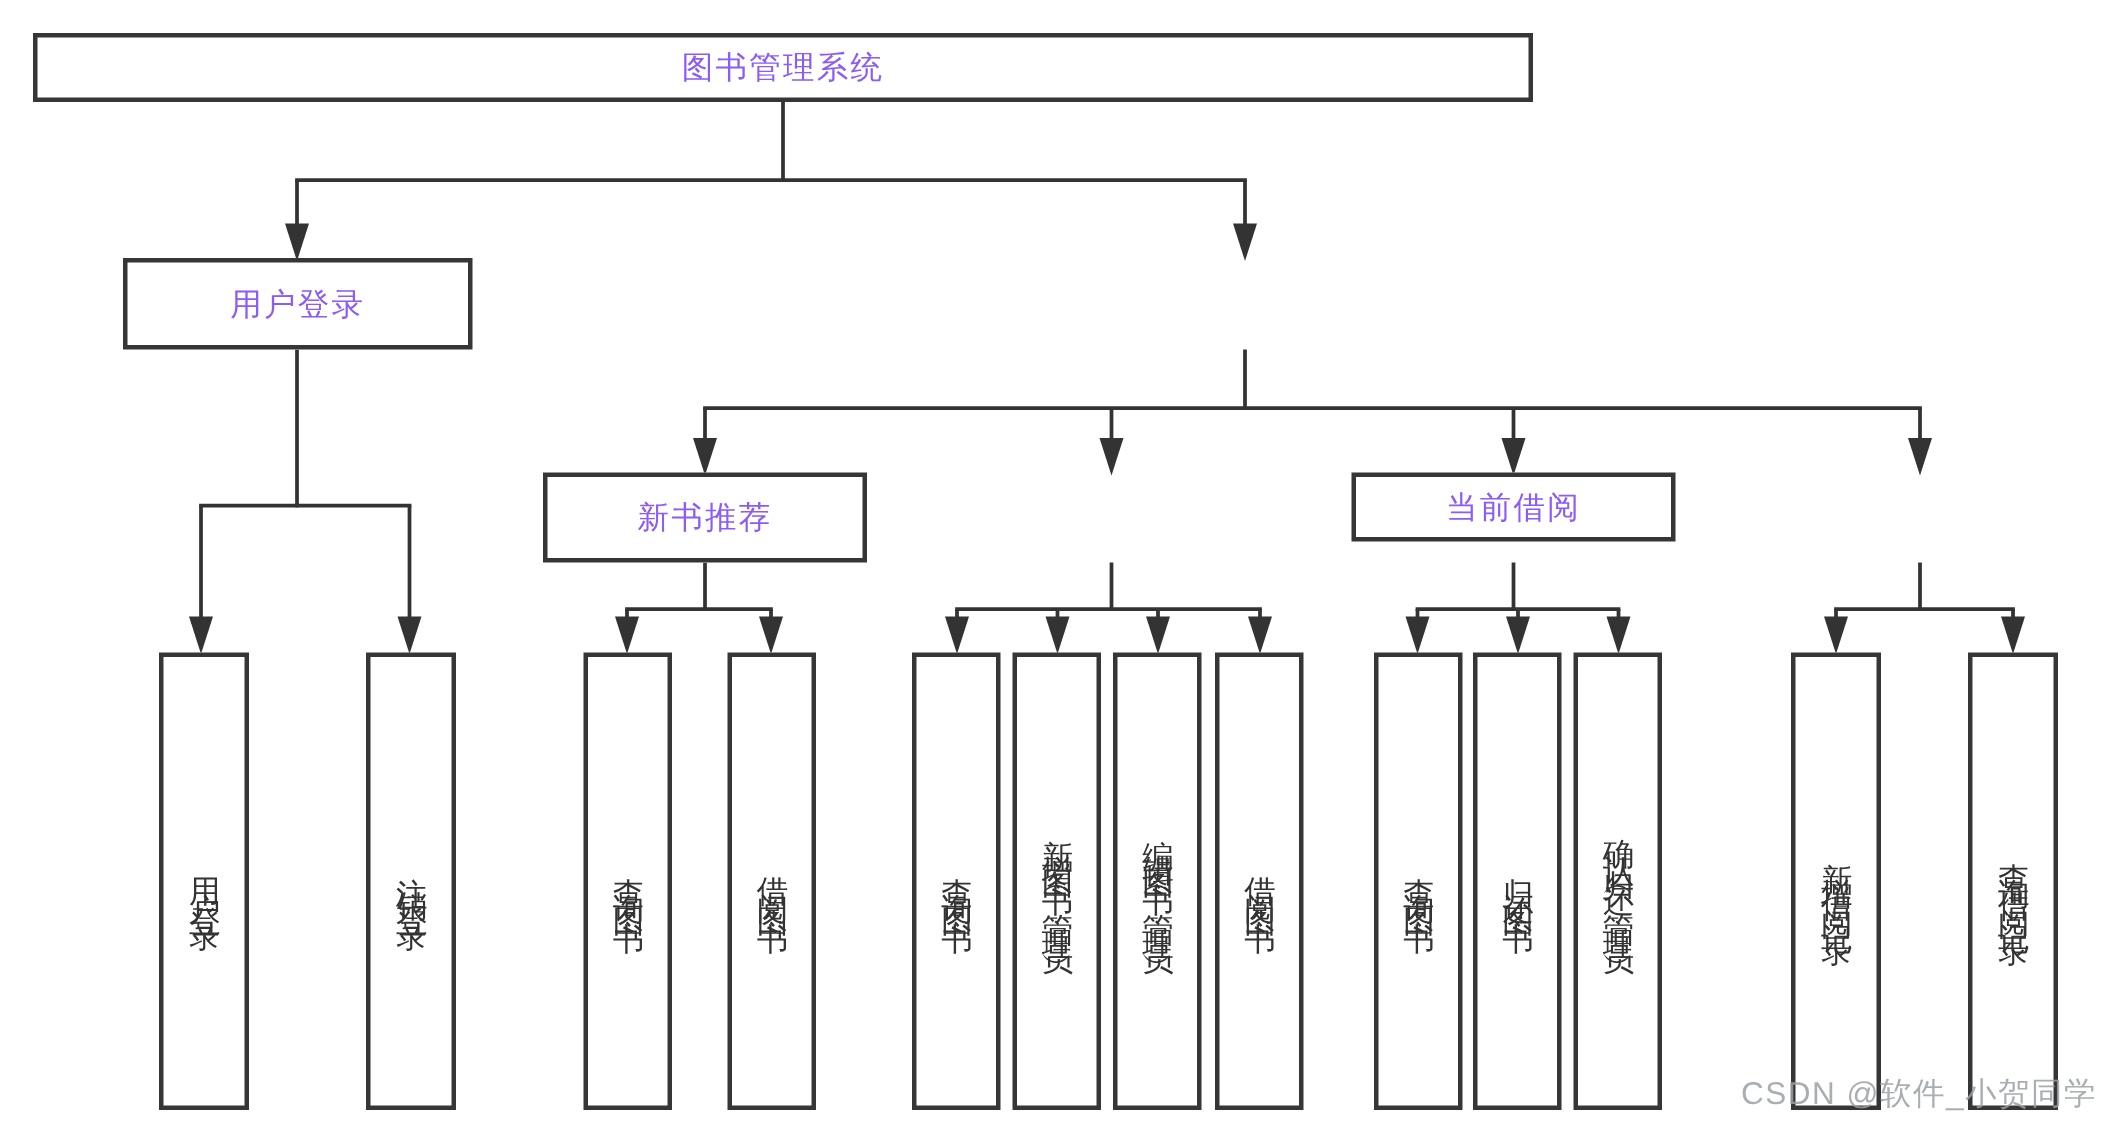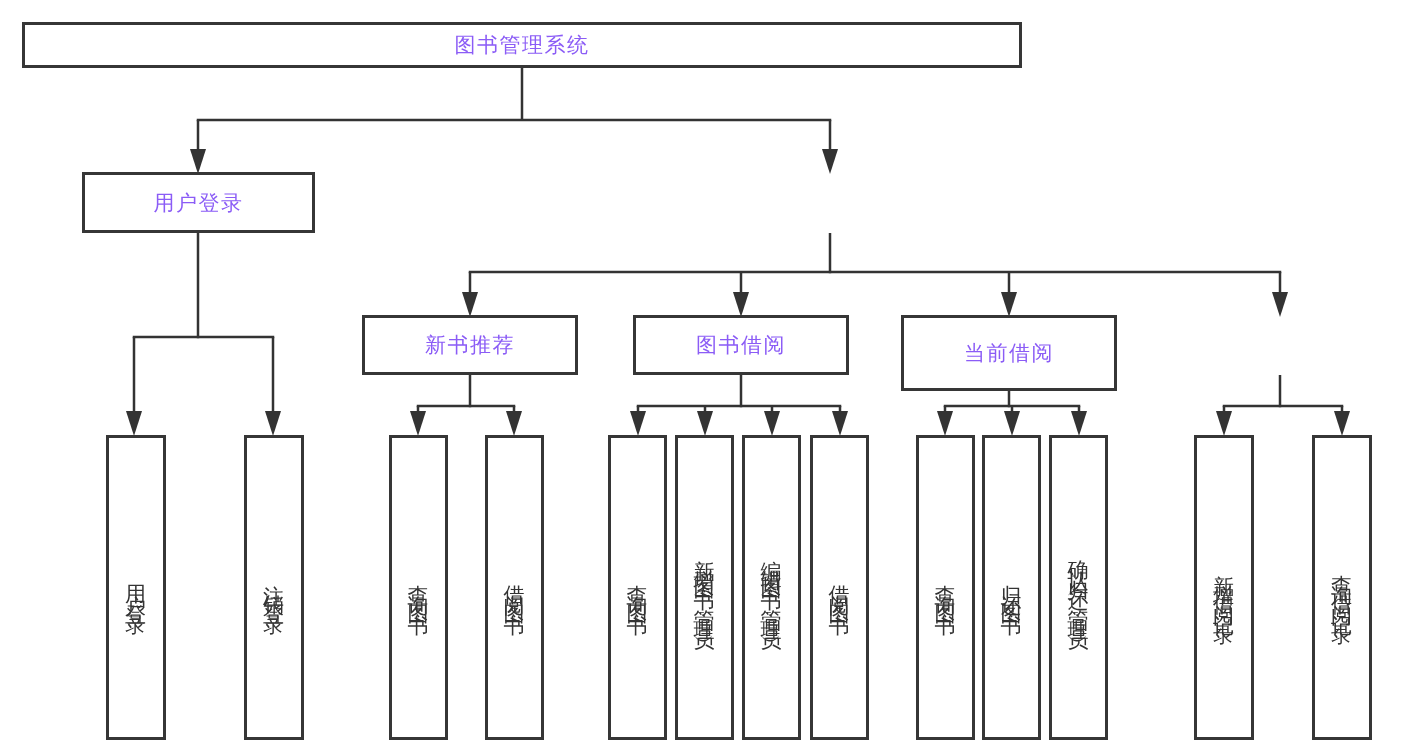--- a/index.html
+++ b/index.html
@@ -141,24 +141,21 @@
     <span>图书管理系统</span>
   </div>
 
   <div class="box h" style="left:82px;top:172px;width:233px;height:61px">
     <span>用户登录</span>
   </div>
 
   <div class="box h" style="left:362px;top:315px;width:216px;height:60px">
     <span>新书推荐</span>
   </div>
-  <div class="box h" style="left:633px;top:315px;width:216px;height:60px">
-    <span>图书借阅</span>
-  </div>
-  <div class="box h" style="left:901px;top:315px;width:216px;height:76px">
+  <div class="box h" style="left:901px;top:315px;width:216px;height:46px">
     <span>当前借阅</span>
   </div>
 
   <div class="box v" style="left:106px;top:435px;width:60px;height:305px">
     <span>用户登录</span>
   </div>
   <div class="box v" style="left:244px;top:435px;width:60px;height:305px">
     <span>注销登录</span>
   </div>
 
@@ -192,14 +189,15 @@
     <span>确认归还（管理员）</span>
   </div>
 
   <div class="box v" style="left:1194px;top:435px;width:60px;height:305px">
     <span>新增借阅记录</span>
   </div>
   <div class="box v" style="left:1312px;top:435px;width:60px;height:305px">
     <span>查询借阅记录</span>
   </div>
 
+  <div class="watermark">CSDN @软件_小贺同学</div>
 
 </div>
 
 </body></html>

